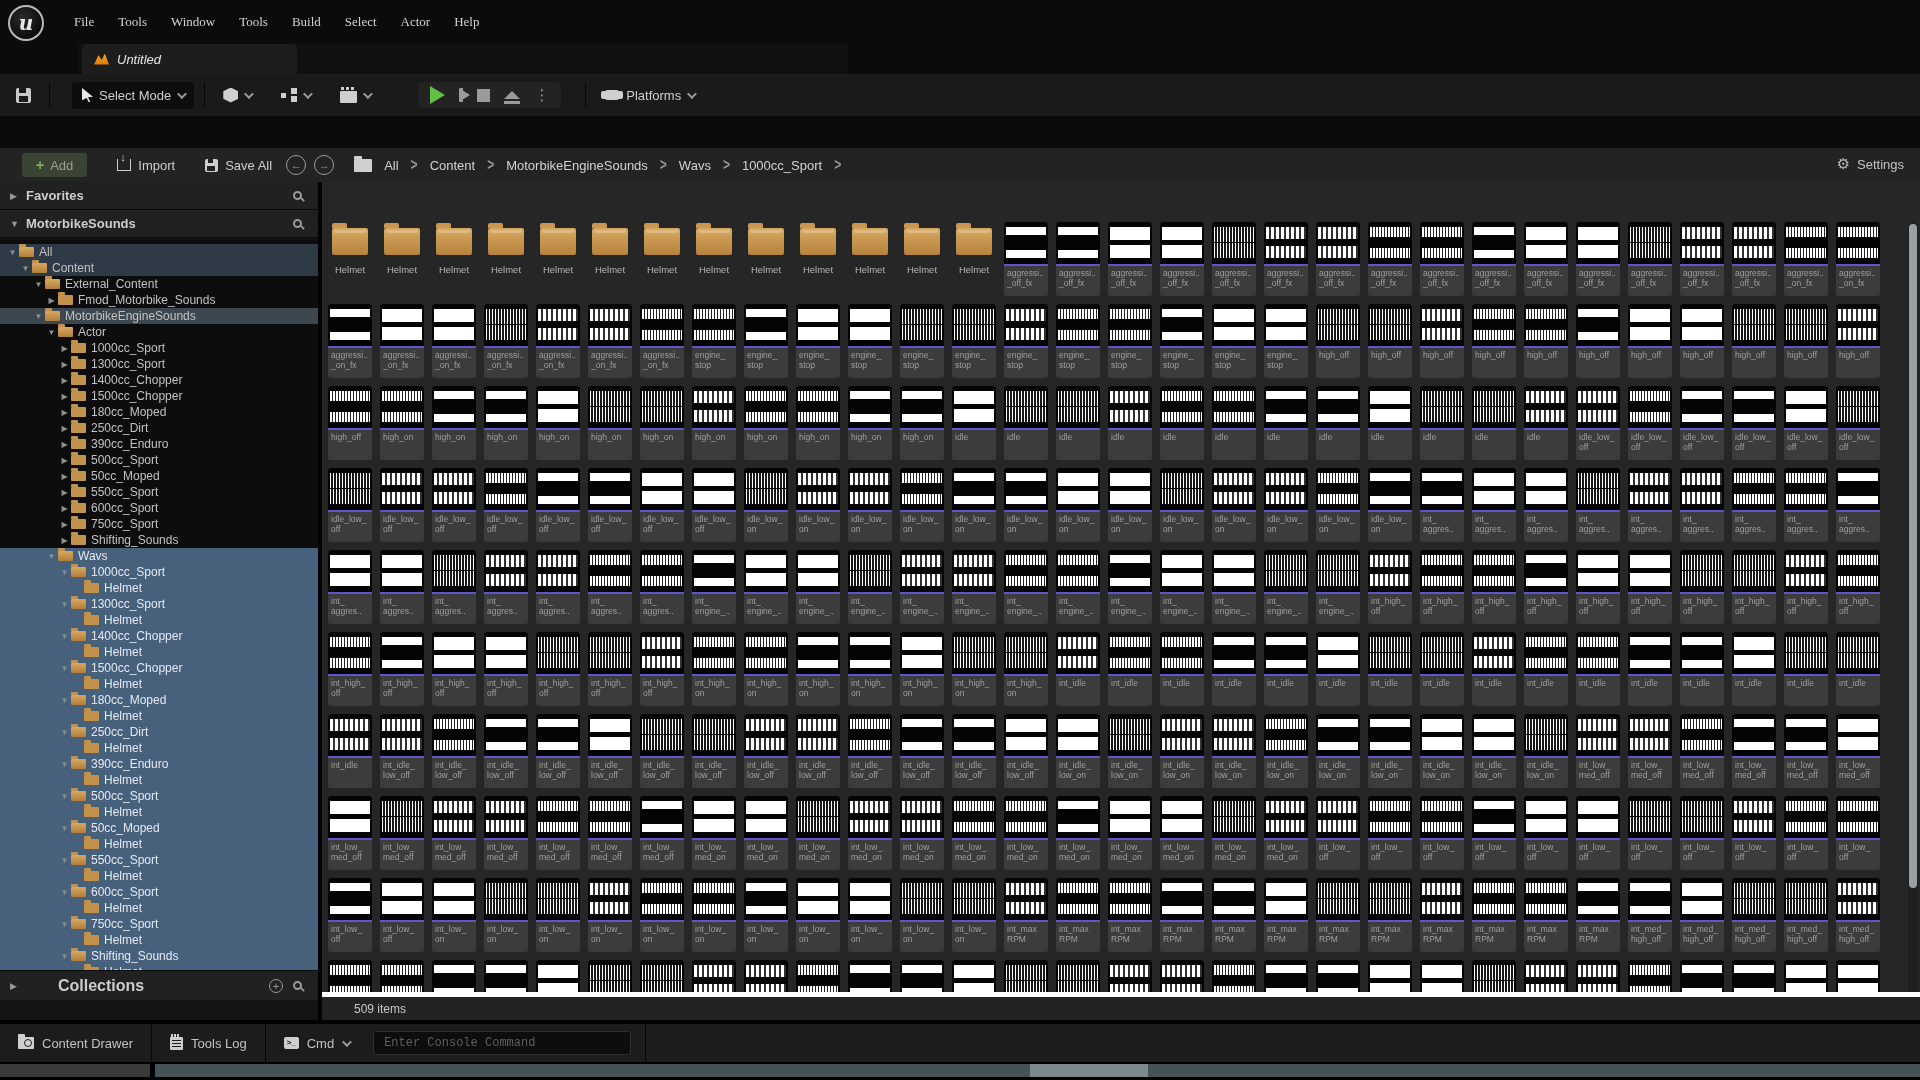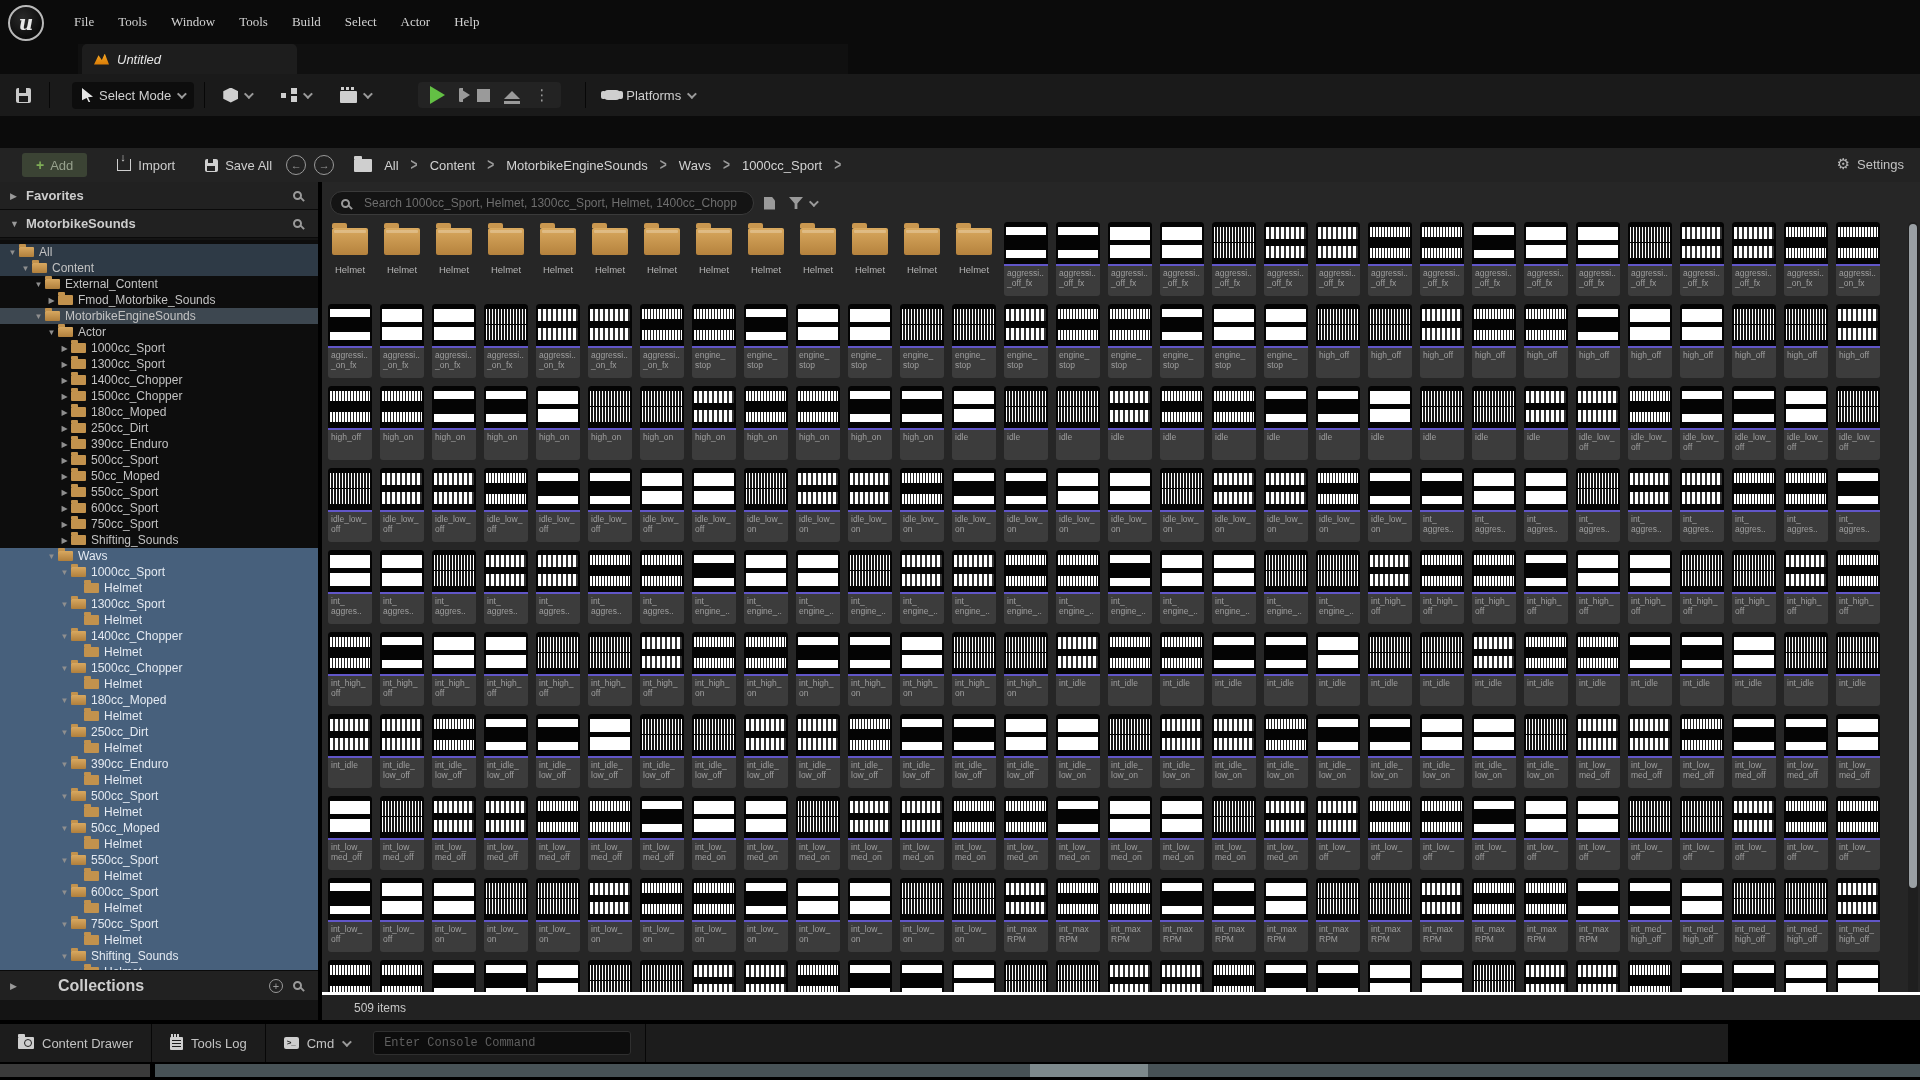--- a/index.html
+++ b/index.html
@@ -137,28 +137,28 @@
   .w4 .band { height:12px; background:repeating-linear-gradient(90deg,#fff 0 3px,rgba(255,255,255,.18) 3px 5px); }
   .tlabel { width:44px; height:30px; background:#3c3c3c; border-radius:0 0 3px 3px; color:#9f9f9f;
     font-size:8.5px; line-height:1.2; padding:2px 3px; white-space:pre-line; overflow:hidden; }
   .folder-tile { display:flex; flex-direction:column; align-items:center; }
   .folder-icon { width:36px; height:27px; background:linear-gradient(#d9a95f,#b5823d); border-radius:2px; position:relative; margin-top:6px; }
   .folder-icon::before { content:''; position:absolute; top:-5px; left:0; width:15px; height:5px; background:#c9974f; border-radius:2px 2px 0 0; }
   .folder-icon::after { content:''; position:absolute; top:2px; left:2px; right:2px; height:3px; background:rgba(255,255,255,.25); border-radius:1px; }
   .flabel { margin-top:9px; color:#b5b5b5; font-size:9.5px; }
 
   #status-row { position:absolute; left:0; bottom:0; width:1598px; height:28px; background:#222;
-    border-top:3px solid #ffffff; display:flex; align-items:center; }
+    border-top:5px solid #ffffff; display:flex; align-items:center; }
   #items-count { color:#c8c8c8; font-size:12px; margin-left:32px; }
 
   #vscroll { position:absolute; right:2px; top:40px; width:10px; height:780px; background:#1f1f1f; border-radius:5px; }
   #vscroll .thumb { position:absolute; left:1px; top:2px; width:8px; height:664px; background:#9aa0a4; border-radius:4px; }
 
   
-  #bottom-bar { position:absolute; left:0; top:1024px; width:1728px; height:38px; background:#1c1c1c;
+  #bottom-bar { position:absolute; left:0; top:1024px; width:1920px; height:38px; background:#1c1c1c;
     display:flex; align-items:center; }
   .bb-item { display:flex; align-items:center; gap:8px; color:#c2c2c2; font-size:13px; padding:0 18px; height:38px; }
   .bb-sep { width:1px; height:38px; background:#070707; }
   .log-icon { width:13px; height:13px; background:#cfcfcf; border-radius:1px; position:relative; }
   .log-icon::before { content:''; position:absolute; top:-3px; left:1px; width:8px; height:3px;
     background:repeating-linear-gradient(90deg,#cfcfcf 0 2px,transparent 2px 3px); }
   .log-icon::after { content:''; position:absolute; left:2px; top:3px; width:9px; height:1.5px; background:#1c1c1c; box-shadow:0 3px 0 #1c1c1c, 0 6px 0 #1c1c1c; }
   .cmd-icon { width:15px; height:12px; background:#cfcfcf; border-radius:2px; color:#1c1c1c; font-size:8px; font-weight:bold; text-align:center; line-height:12px; }
   #console-input { width:258px; height:24px; background:#0d0d0d; border:1px solid #2f2f2f; border-radius:3px;
     color:#bdbdbd; font-family:"Liberation Mono",monospace; font-size:12px; padding:0 10px; outline:none; margin-left:6px; }
@@ -526,29 +526,20 @@
     </div>
   <div id="collections-bar">
     <span class="arrow">▶</span>
     <span class="lbl">Collections</span>
     <span class="circle-plus">+</span>
     <span class="mag"></span>
   </div>
 </div>
 
 <div id="asset-panel">
-  <div id="search-row">
-    <div id="search-box">
-      <span class="mag"></span>
-      <input id="search-input" placeholder="Search 1000cc_Sport, Helmet, 1300cc_Sport, Helmet, 1400cc_Chopp" style="">
-    </div>
-    <span class="doc-icon"></span>
-    <span class="funnel"></span>
-    <span class="chev" style="margin-left:6px"></span>
-  </div>
   <div id="grid">
       <div class="tile folder-tile">
         <span class="folder-icon"></span>
         <span class="flabel">Helmet</span>
       </div>
       <div class="tile folder-tile">
         <span class="folder-icon"></span>
         <span class="flabel">Helmet</span>
       </div>
       <div class="tile folder-tile">

